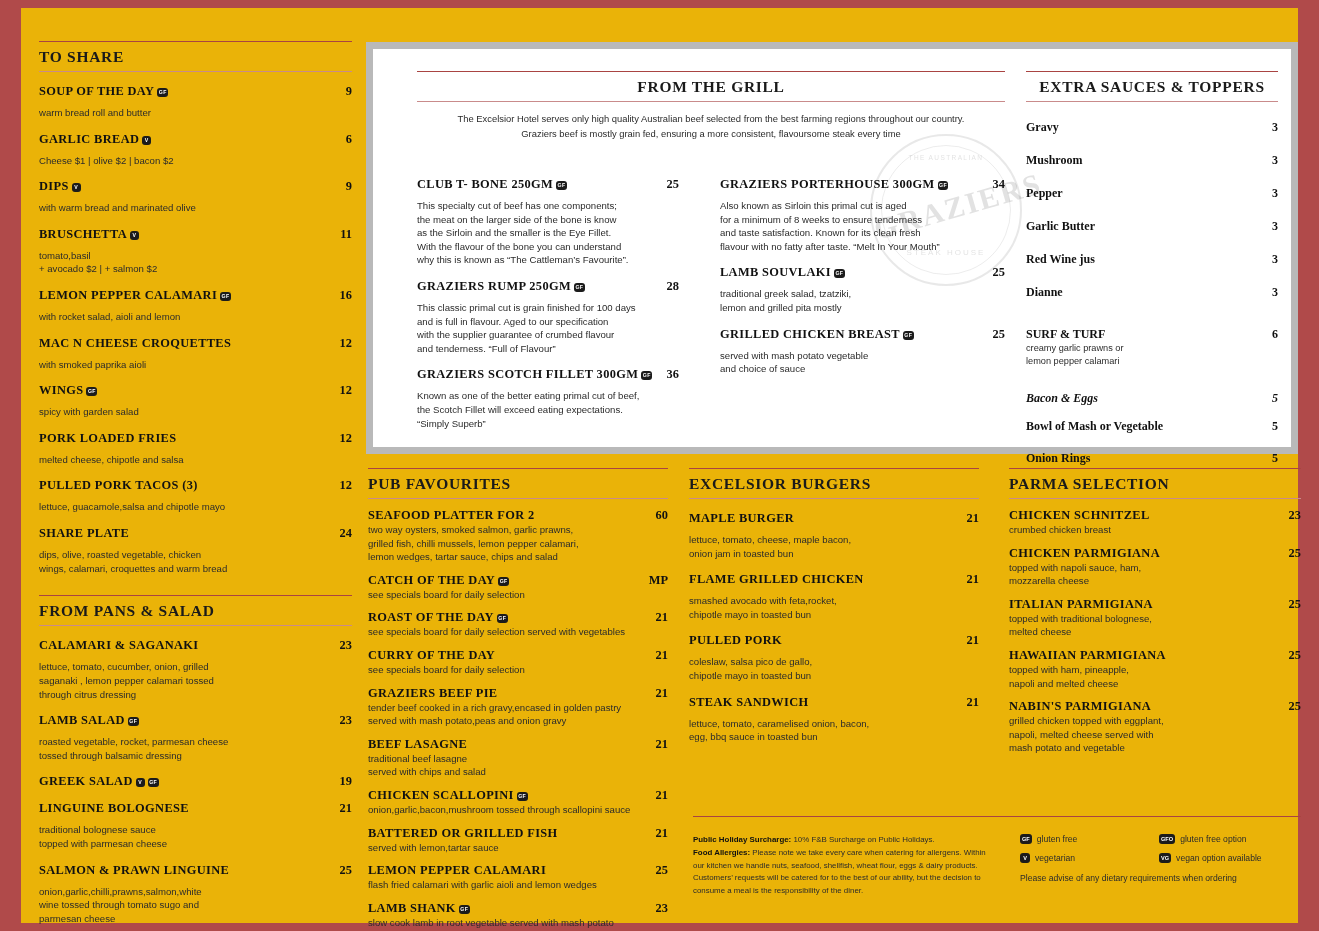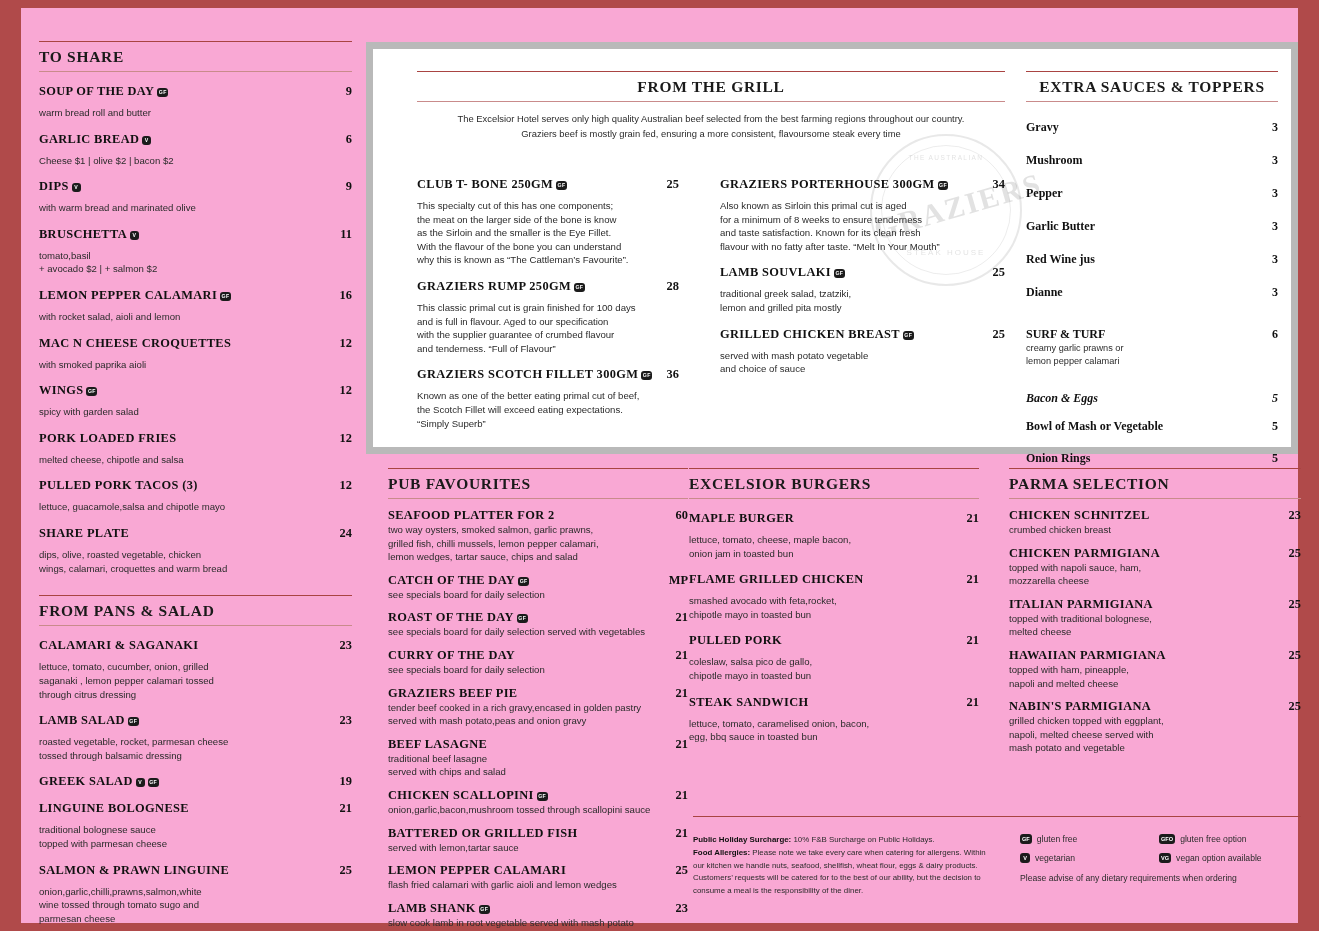--- a/index.html
+++ b/index.html
@@ -6,21 +6,21 @@
   body {
     width: 1319px; height: 931px;
     background: #b04a4a;
     font-family: "Liberation Serif", serif;
     overflow: hidden;
   }
   .page {
     position: absolute;
     left: 21px; top: 8px;
     width: 1277px; height: 915px;
-    background: #f9a8d4;
+    background: #eab308;
   }
 
   
   .sec-head {
     font-family: "Liberation Serif", serif;
     font-weight: bold;
     letter-spacing: .7px;
     color: #1a1a1a;
     border-top: 1.5px solid #a94442;
     border-bottom: 1.5px solid #c98b8b;
@@ -151,21 +151,21 @@
   }
   .sauce-name {
     font-family: "Liberation Serif", serif; font-weight: bold;
     font-size: 12px; color: #111;
   }
   .sauce-price { font-family: "Liberation Serif", serif; font-weight: bold; font-size: 12px; color:#111; }
   .sauce-desc { font-family:"Liberation Sans",sans-serif; font-size: 9.2px; line-height:1.45; color:#2b2b2b; }
   .sauce-gap { height: 9px; }
 
   
-  .col-pub  { position: absolute; left: 347px; top: 460px; width: 300px; margin-left: 20px; }
+  .col-pub  { position: absolute; left: 347px; top: 460px; width: 300px; }
   .col-burg { position: absolute; left: 668px; top: 460px; width: 290px; }
   .col-parm { position: absolute; left: 988px; top: 460px; width: 292px; }
 
   .tight .item { margin-top: 9px; }
   .tight .item-desc { margin-top: 0px; }
 
   
   .footer {
     position: absolute;
     left: 672px; top: 808px;
@@ -382,21 +382,21 @@
           </div>
       </div>
 
       <div class="grill-col-a" id="grill-col-a">
           <div class="item">
             <div class="item-row">
               <div class="item-name">CLUB T- BONE 250GM<span class="badge sm">GF</span></div>
               <div class="item-price">25</div>
             </div>
             <div class="item-desc">
-              <div>This specialty cut of this has one components;</div>
+              <div>This specialty cut of beef has one components;</div>
               <div>the meat on the larger side of the bone is know</div>
               <div>as the Sirloin and the smaller is the Eye Fillet.</div>
               <div>With the flavour of the bone you can understand</div>
               <div>why this is known as “The Cattleman’s Favourite”.</div>
             </div>
           </div>
           <div class="item">
             <div class="item-row">
               <div class="item-name">GRAZIERS RUMP 250GM<span class="badge sm">GF</span></div>
               <div class="item-price">28</div>

